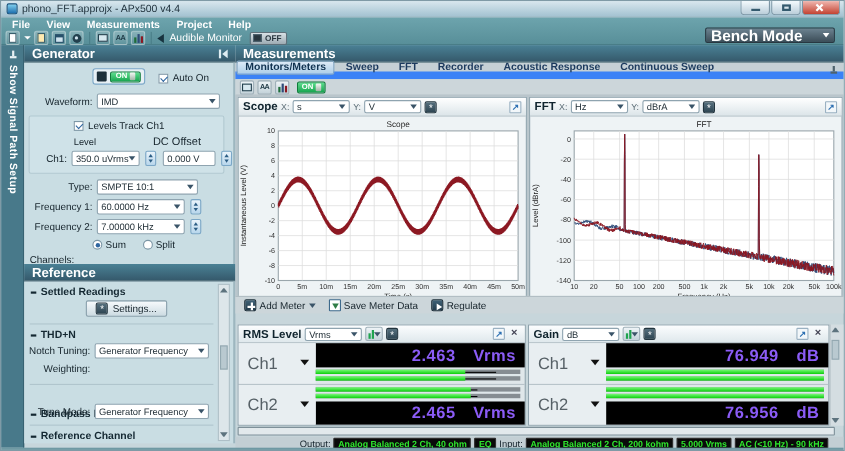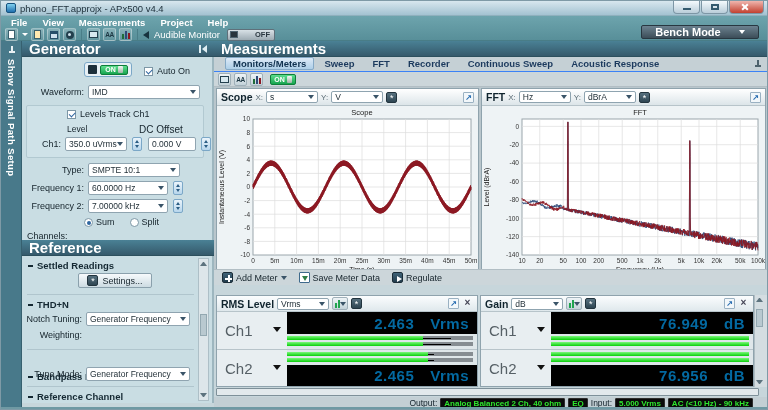--- a/index.html
+++ b/index.html
@@ -29,33 +29,33 @@
 .g-gear::after{content:"";position:absolute;left:2.5px;top:2.5px;width:3px;height:3px;border-radius:50%;background:#cfe3ee}
 .g-mon{width:9px;height:7px;border:1px solid #23404e;background:#d7e8ef}
 .g-aa{font-size:6.5px;font-weight:bold;color:#1d3743;letter-spacing:-.5px}
 .g-bars{display:flex;gap:1px;align-items:flex-end;height:9px}
 .g-bars b{width:2px;background:#1f6c3a;height:5px}
 .g-bars b:nth-child(2){height:8px;background:#2e4a78}
 .g-bars b:nth-child(3){height:6px;background:#8c1822}
 .g-spk{width:0;height:0;border-top:4px solid transparent;border-bottom:4px solid transparent;border-right:6px solid #17333f}
 .caret-w{width:0;height:0;border-left:3px solid transparent;border-right:3px solid transparent;border-top:3px solid #fff;margin-left:1px}
 .amlabel{color:#fff;font-weight:normal;font-size:9.5px;margin:0 4px 0 2px}
-.offtgl{display:flex;align-items:center;gap:17px;background:linear-gradient(#d8e1e6,#9dabb3);border:1px solid #5e707a;border-radius:2px;padding:1px 4px 1px 2px;height:12px}
+.offtgl{display:flex;align-items:center;gap:3px;background:linear-gradient(#d8e1e6,#9dabb3);border:1px solid #5e707a;border-radius:2px;padding:1px 4px 1px 2px;height:12px}
 .off-sq{width:8px;height:7px;background:#27343d;border:1px solid #4e6471}
 .offtxt{font-size:7.5px;font-weight:bold;color:#2a3740}
-.benchbtn{position:absolute;right:8px;top:24px;width:118px;height:14px;background:linear-gradient(#6c8290,#3c4d58);border:1px solid #283741;border-radius:2px;color:#fff;font-weight:bold;font-size:11px;display:flex;align-items:center;justify-content:center;gap:18px}
+.benchbtn{position:absolute;right:8px;top:24px;width:118px;height:14px;background:linear-gradient(#6c8290,#3c4d58);border:1px solid #283741;border-radius:2px;color:#fff;font-weight:bold;font-size:14px;display:flex;align-items:center;justify-content:center;gap:18px}
 .benchbtn .caret{border-top-color:#fff}
 
 .vstrip{position:absolute;top:40px;left:0;width:21px;bottom:2px;background:#48798a;border-right:1px solid #36606f}
 .vpin{position:absolute;left:7px;top:5px;width:7px;height:7px}
 .vpin::before{content:"";position:absolute;left:3px;top:0;width:2px;height:5px;background:#e8f1f4}
 .vpin::after{content:"";position:absolute;left:1px;top:5px;width:6px;height:2px;background:#e8f1f4}
 .vtext{position:absolute;top:18px;left:5px;writing-mode:vertical-rl;color:#fff;font-weight:bold;font-size:9.5px;letter-spacing:.4px;white-space:nowrap}
 
-.phead{height:16px;background:linear-gradient(#4a8195,#35596b);color:#fff;font-weight:bold;font-size:15px;display:flex;align-items:center;padding:0 7px;border-bottom:1px solid #2c4f5d}
+.phead{height:16px;background:linear-gradient(#4a8195,#35596b);color:#fff;font-weight:bold;font-size:12px;display:flex;align-items:center;padding:0 7px;border-bottom:1px solid #2c4f5d}
 .sel{background:#fff;border:1px solid #8fa4b0;border-radius:2px;display:flex;align-items:center;padding:4px 3px;font-size:8.5px;color:#1d2b33;height:14px;position:relative}
 .sel .caret{margin-left:auto}
 .caret{width:0;height:0;border-left:3px solid transparent;border-right:3px solid transparent;border-top:4px solid #3a5468}
 .spin{width:10px;height:14px;background:linear-gradient(#eaf4fb,#b7d6ec);border:1px solid #7ba7c7;border-radius:2px;display:flex;flex-direction:column;align-items:center;justify-content:center;gap:2px;margin-left:1px}
 .spin i{width:0;height:0;border-left:2.5px solid transparent;border-right:2.5px solid transparent}
 .spin .up{border-bottom:3px solid #2b5d84}
 .spin .dn{border-top:3px solid #2b5d84}
 .cb{width:9px;height:9px;background:#fff;border:1px solid #7d97a6;position:relative;flex:none}
 .cb.checked::after{content:"";position:absolute;left:1px;top:1.5px;width:5px;height:2.5px;border-left:1.6px solid #2f66a0;border-bottom:1.6px solid #2f66a0;transform:rotate(-45deg)}
 .rb{width:9px;height:9px;border:1px solid #7d97a6;border-radius:50%;background:#fff;position:relative;flex:none}
@@ -84,21 +84,21 @@
 .secdash{width:5px;height:2px;background:#142832}
 .divline{position:absolute;left:5px;right:18px;height:1px;background:#b0c5cd}
 .setbtn{position:absolute;left:56px;width:74px;height:15px;background:linear-gradient(#f7fafc,#ccdbe2);border:1px solid #8aa0ac;border-radius:2px;display:flex;align-items:center;justify-content:center;gap:4px;font-size:9px}
 .vscroll{position:absolute;right:3px;top:2px;bottom:2px;width:11px;background:#dde6ea;border:1px solid #adbfc7}
 .sarrow{position:absolute;left:1px;width:7px;height:0;border-left:3.5px solid transparent;border-right:3.5px solid transparent}
 .sarrow.up{top:3px;border-bottom:4px solid #5d737e}
 .sarrow.dn{bottom:3px;border-top:4px solid #5d737e}
 .sthumb{position:absolute;left:1px;width:7px;background:#b9c9d0;border:1px solid #93a8b1}
 
 .mhead{position:absolute;left:213px;top:40px;right:0;height:16px}
-.tabs{position:absolute;left:213px;top:56px;right:0;height:15px;background:#c5d0d5;border-bottom:1px solid #3b82f6;display:flex;padding-left:11px;gap:2px}
+.tabs{position:absolute;left:213px;top:56px;right:0;height:15px;background:#c5d0d5;border-bottom:7px solid #3b82f6;display:flex;align-items:center;padding-left:1px;gap:2px}
 .tab{padding:1px 7px;font-weight:bold;font-size:9.5px;color:#1c3a5e;border:1px solid transparent;border-radius:2px;height:13px;display:flex;align-items:center}
 .tab.sel{background:linear-gradient(#ddeaf7,#aecfe8);border-color:#85a9c6;color:#10314f}
 .mtools{position:absolute;left:213px;top:71px;right:0;height:15px;background:#ccd6da;display:flex;align-items:center;gap:3px;padding-left:4px;border-bottom:1px solid #b2bec4}
 .mtbtn{width:13px;height:13px;border:1px solid #9fb0b9;border-radius:2px;background:linear-gradient(#eef4f7,#c3d2d9);display:flex;align-items:center;justify-content:center}
 .onpill{width:26px;height:11px;margin-left:4px;background:linear-gradient(#5ede8e,#17a44f);border:1px solid #0e7d3a;border-radius:2px;color:#fff;font-size:7px;font-weight:bold;display:flex;align-items:center;justify-content:center;gap:2px}
 .tpin{position:absolute;right:5px;top:2px;width:8px;height:10px}
 .tpin::before{content:"";position:absolute;left:3px;top:1px;width:2px;height:5px;background:#4e626c}
 .tpin::after{content:"";position:absolute;left:1px;top:6px;width:6px;height:2px;background:#4e626c}
 
 .graphs{position:absolute;left:213px;top:86px;right:0;height:192px;background:#b9c6cc}
@@ -118,21 +118,21 @@
 .ic-save::after{content:"";position:absolute;left:2px;top:3px;width:0;height:0;border-left:3px solid transparent;border-right:3px solid transparent;border-top:5px solid #2f7d46}
 .mpanel{position:absolute;top:294px;height:92px;border:1px solid #8fa3ad;background:#dfe7ea}
 .mphead{height:16px;background:linear-gradient(#fbfdfe,#dfe8ec);border-bottom:1px solid #b7c4ca;display:flex;align-items:center;gap:3px;padding:0 4px}
 .mrow{position:relative;height:37px;display:flex}
 .mrow+.mrow{border-top:1px solid #b8c4ca}
 .chcell{width:70px;background:#e8eef1;position:relative;display:flex;align-items:center}
 .chname{font-size:15px;color:#566066;margin-left:8px}
 .chv{position:absolute;right:6px;top:15px;width:0;height:0;border-left:4px solid transparent;border-right:4px solid transparent;border-top:5px solid #111}
 .mright{flex:1;display:flex;flex-direction:column}
 .mdisplay{height:22px;background:#000;display:flex;align-items:center;justify-content:flex-end;padding-right:8px;gap:16px}
-.mval,.munit{color:#0369a1;font-weight:bold;font-size:15px;letter-spacing:.5px}
+.mval,.munit{color:#8b5cf6;font-weight:bold;font-size:15px;letter-spacing:.5px}
 .bars{padding:2px 4px 1px 0}
 .track{height:4px;background:#868d92;position:relative;margin-bottom:2px}
 .bar-fill{position:absolute;left:0;top:0;height:100%;background:linear-gradient(#7bf97b,#0bcf0b)}
 .bar-peak{position:absolute;top:1.5px;height:1.5px;background:#000}
 .mscroll{position:absolute;right:0;top:294px;width:13px;height:92px;background:#d4dde1;border-left:1px solid #aebcc2}
 .collapsed{position:absolute;left:215px;top:387px;width:543px;height:8px;background:#e2e9ec;border:1px solid #7e9099;border-radius:1px}
 
 .statusbar{position:absolute;left:213px;top:396px;right:0;height:12px;background:#c3cfd4;display:flex;align-items:center;justify-content:flex-end;gap:3px;padding-right:14px}
 .stlabel{font-size:8.5px;color:#13222b;font-weight:normal}
 .badge{background:#0a0a0a;border:1px solid #2e2e2e;color:#2ee52e;font-size:8px;font-weight:bold;padding:0 3px;height:10px;display:flex;align-items:center;border-radius:1px;white-space:nowrap}
@@ -369,22 +369,22 @@
   </div>
 
   <div class="mhead phead">
     <span>Measurements</span>
   </div>
   <div class="tabs">
     <span class="tab sel">Monitors/Meters</span>
     <span class="tab">Sweep</span>
     <span class="tab">FFT</span>
     <span class="tab">Recorder</span>
+    <span class="tab">Acoustic Response</span>
     <span class="tab">Continuous Sweep</span>
-    <span class="tab">Acoustic Response</span>
     <span class="tpin"></span>
   </div>
   <div class="mtools">
     <span class="mtbtn">
         <span class="g-mon"></span>
       </span>
     <span class="mtbtn">
         <span class="g-aa">AA</span>
       </span>
     <span class="mtbtn">
@@ -685,18 +685,19 @@
     <span class="sarrow dn"></span>
   </div>
 
   <div class="collapsed"></div>
 
   <div class="statusbar">
     <span class="stlabel">Output:</span>
     <span class="badge">Analog Balanced 2 Ch, 40 ohm</span>
     <span class="badge">EQ</span>
     <span class="stlabel">Input:</span>
+    <span class="badge">Analog Balanced 2 Ch, 200 kohm</span>
     <span class="badge">5.000 Vrms</span>
     <span class="badge">AC (&lt;10 Hz) - 90 kHz</span>
   </div>
 
   <div class="botframe"></div>
 </div>
 
 </body></html>

